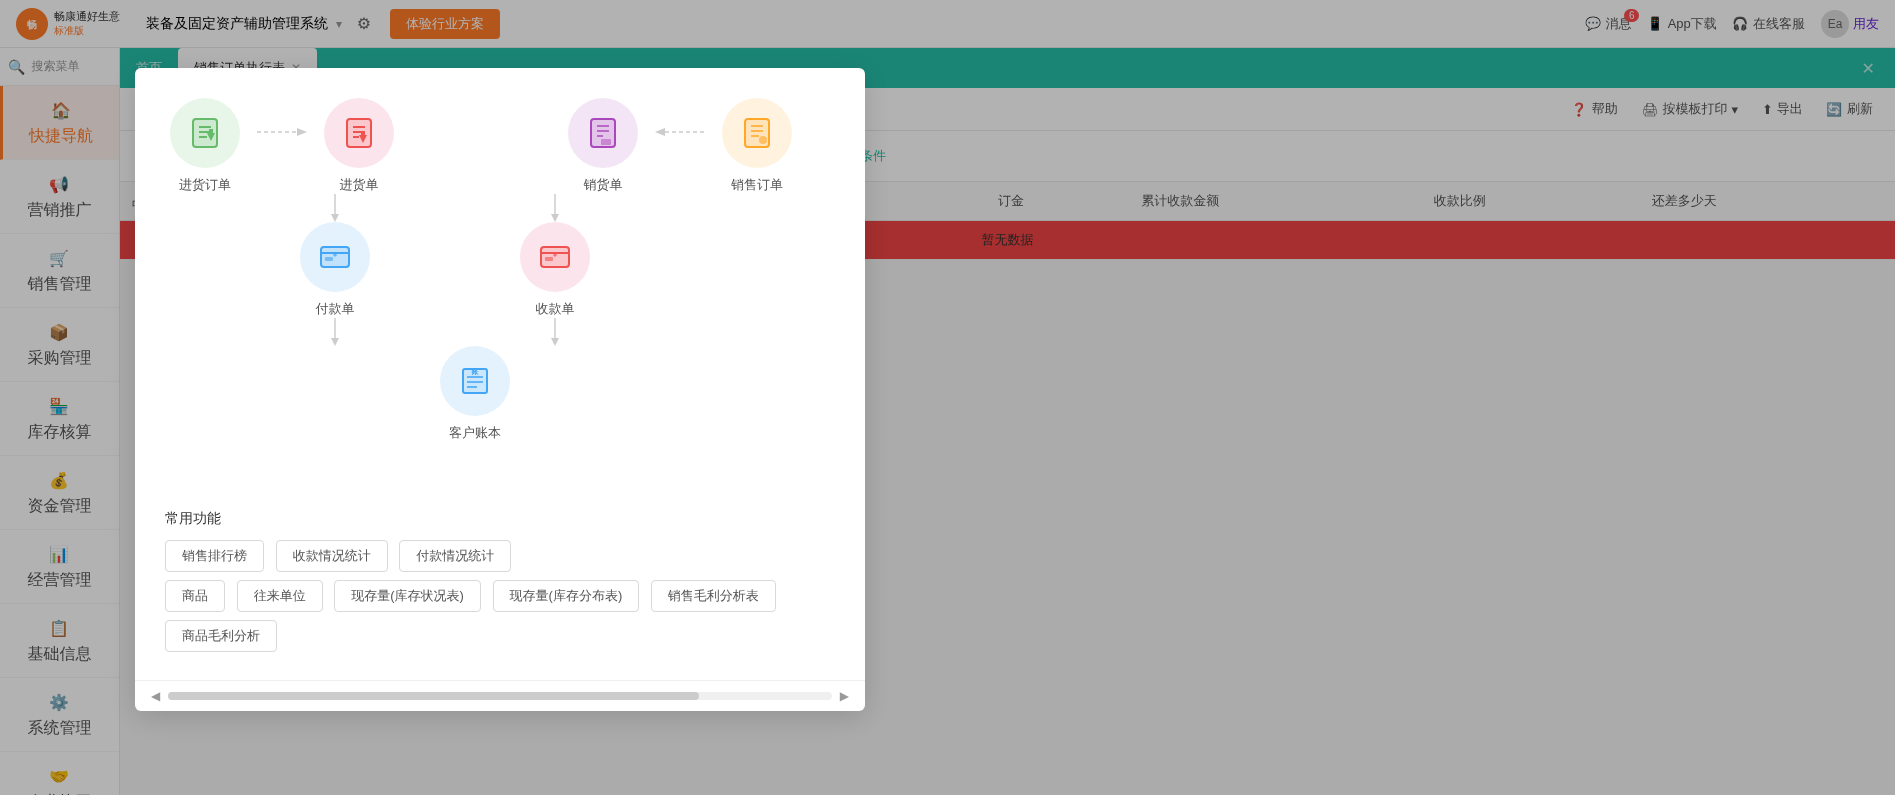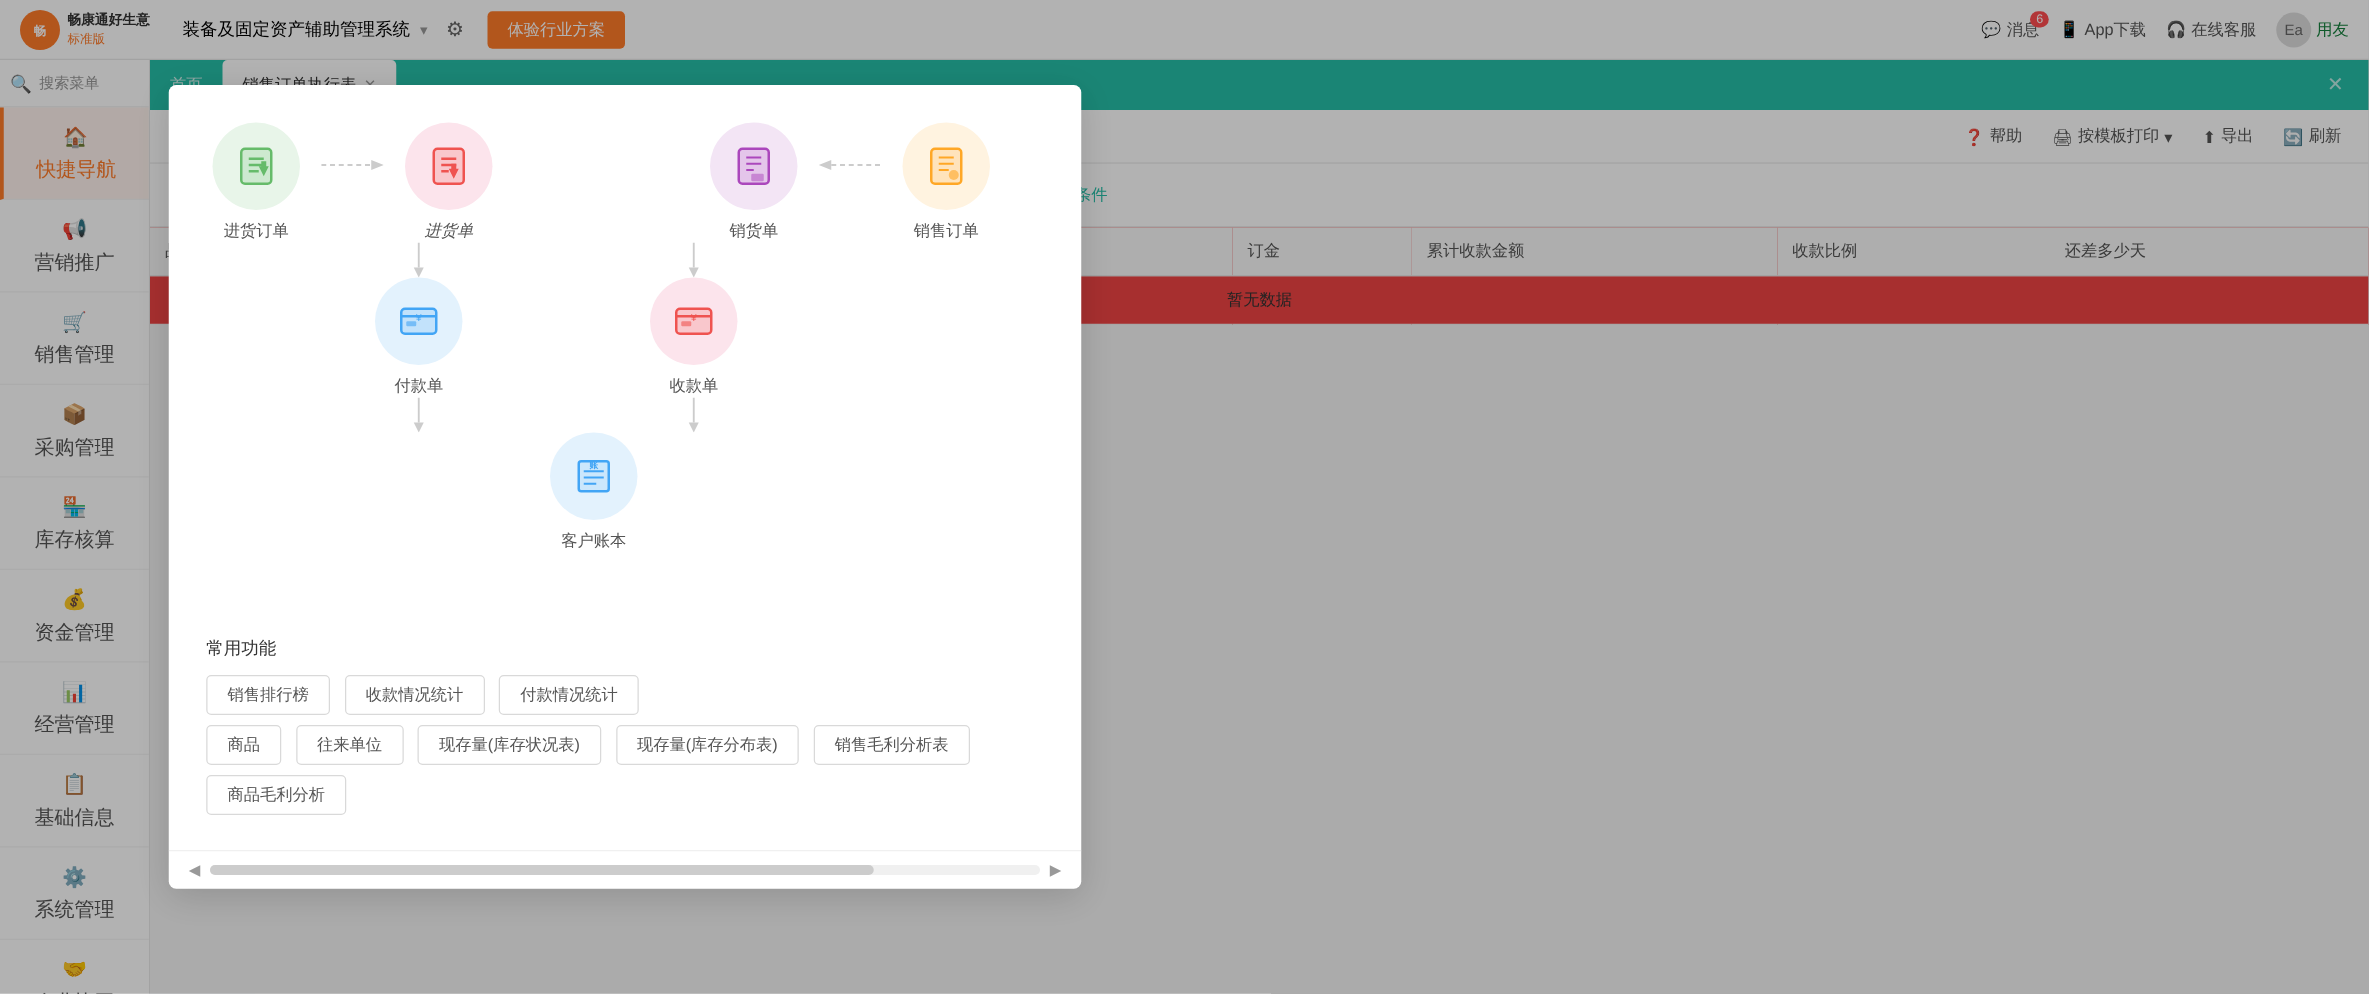--- a/index.html
+++ b/index.html
@@ -29,21 +29,21 @@
       border-radius: 50%;
       display: flex;
       align-items: center;
       justify-content: center;
       color: white;
       font-size: 14px;
       font-weight: bold;
       margin-right: 6px;
       flex-shrink: 0;
     }
-    .logo-text { font-size: 11px; color: #333; line-height: 1.3; font-weight: bold; }
+    .logo-text { font-size: 11px; color: #333; line-height: 1.3; }
     .logo-sub { font-size: 10px; color: #ff7b29; }
 
     .system-title-area {
       display: flex;
       align-items: center;
       flex: 1;
       padding-left: 10px;
     }
     .system-title {
       font-size: 14px;
@@ -108,21 +108,21 @@
       height: 28px;
       border-radius: 50%;
       background: #ddd;
       display: flex;
       align-items: center;
       justify-content: center;
       font-size: 12px;
       color: #666;
       overflow: hidden;
     }
-    .user-name { font-size: 13px; color: #15803d; }
+    .user-name { font-size: 13px; color: #6d28d9; }
 
     
     .main-layout {
       display: flex;
       height: calc(100vh - 48px);
     }
 
     
     .sidebar {
       width: 120px;
@@ -650,21 +650,21 @@
           <span class="flow-label">进货订单</span>
         </div>
 
         <div class="flow-arrow-h" style="padding-bottom:28px; display:flex; align-items:center;">
           <svg width="50" height="12" viewBox="0 0 50 12">
             <line x1="0" y1="6" x2="40" y2="6" stroke="#ccc" stroke-width="1.5" stroke-dasharray="4,3"></line>
             <polygon points="40,2 50,6 40,10" fill="#ccc"></polygon>
           </svg>
         </div>
 
-        <div class="flow-item" style="width:80px;font-style:italic;">
+        <div class="flow-item" style="width:80px;">
           <div class="flow-circle" style="background:#fce4ec; width:70px; height:70px;">
             <svg width="40" height="40" viewBox="0 0 40 40">
               <rect x="8" y="6" width="24" height="28" rx="3" fill="#ef5350" opacity="0.2"></rect>
               <rect x="8" y="6" width="24" height="28" rx="3" fill="none" stroke="#ef5350" stroke-width="2"></rect>
               <line x1="14" y1="14" x2="26" y2="14" stroke="#ef5350" stroke-width="2"></line>
               <line x1="14" y1="19" x2="26" y2="19" stroke="#ef5350" stroke-width="2"></line>
               <line x1="14" y1="24" x2="20" y2="24" stroke="#ef5350" stroke-width="2"></line>
               <path d="M24 30 L28 22 L26 22 L26 18 L22 18 L22 22 L20 22 Z" fill="#ef5350"></path>
             </svg>
           </div>

